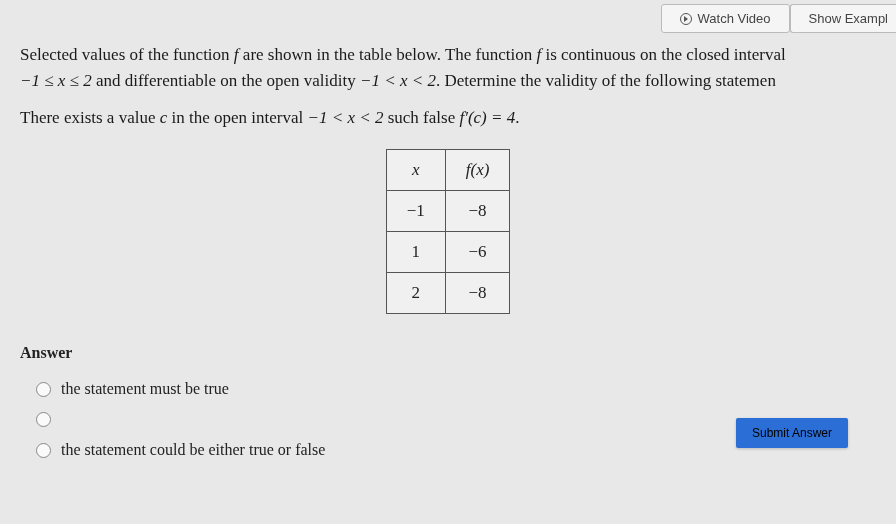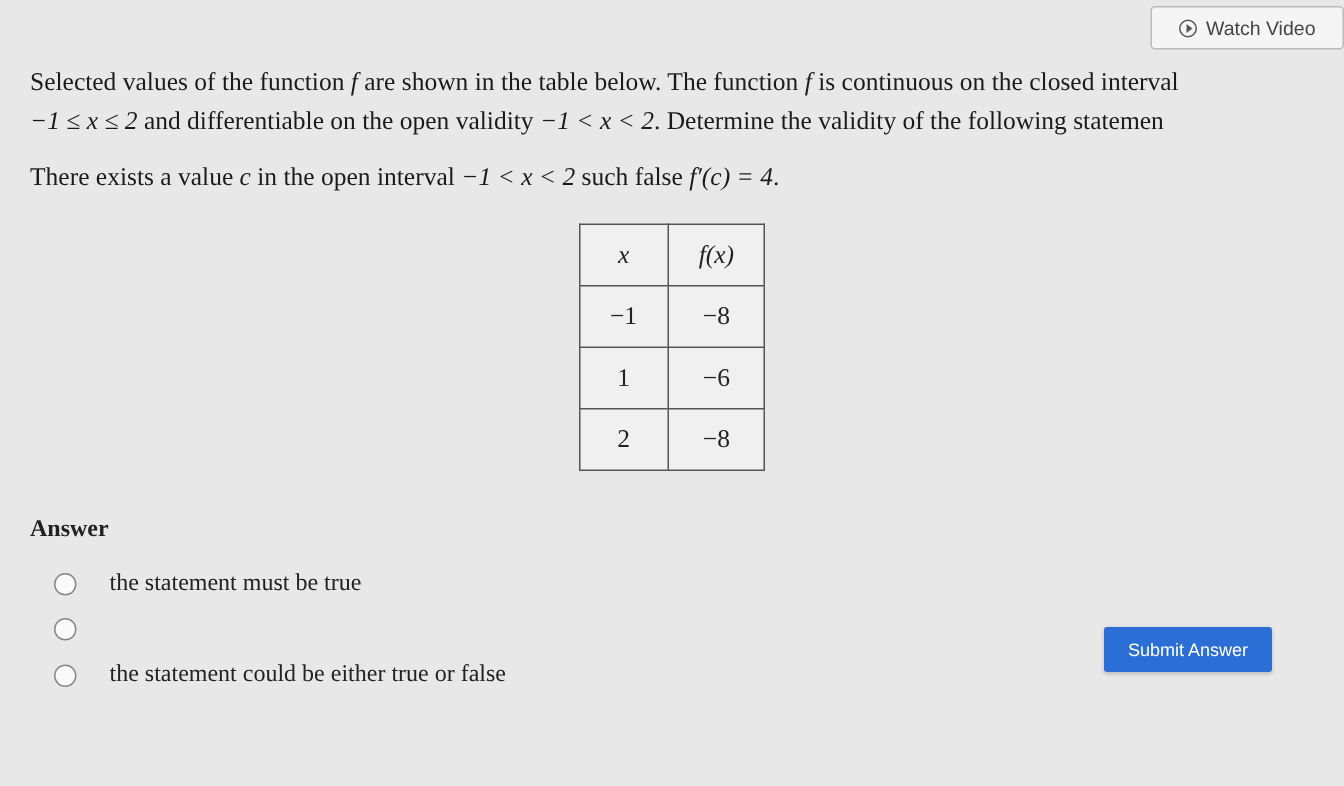--- a/index.html
+++ b/index.html
@@ -74,54 +74,57 @@
     table.data th { font-weight: normal; font-style: italic; }
     .answer-label {
       font-weight: bold;
       font-size: 16px;
       margin-bottom: 18px;
     }
     .options { margin-left: 16px; }
     .option {
       display: flex;
       align-items: center;
-      gap: 22px;
+      gap: 10px;
       margin-bottom: 14px;
       cursor: pointer;
     }
     .radio {
       width: 15px; height: 15px;
       border: 1.5px solid #888;
       border-radius: 50%;
       background: #fafafa;
       flex-shrink: 0;
     }
     .option-label { font-size: 16px; }
     .submit-btn {
       position: absolute;
       right: 48px;
       bottom: 76px;
       background: #2b6fd6;
-      color: #ffffff;
+      color: #000000;
       border: none;
       padding: 8px 16px;
       font-family: Arial, sans-serif;
       font-size: 12px;
       border-radius: 2px;
       cursor: pointer;
       box-shadow: 0 1px 3px rgba(0,0,0,0.2);
     }
   </style>
 </head>
 <body>
 
 <div class="top-buttons">
   <button class="btn-top">
     <span class="play-icon"></span>
     <span>Watch Video</span>
+  </button>
+  <button class="btn-top cut">
+    <span>Show Exampl</span>
   </button>
 </div>
 
 <div class="problem-text">
   <p>
     <span>Selected values of the function </span><span class="math">f</span><span> are shown in the table below. The function </span><span class="math">f</span><span> is continuous on the closed interval</span>
     <br>
     <span class="math">−1 ≤ x ≤ 2</span><span> and differentiable on the open validity </span><span class="math">−1 &lt; x &lt; 2</span><span>. Determine the validity of the following statemen</span>
   </p>
   <p>

